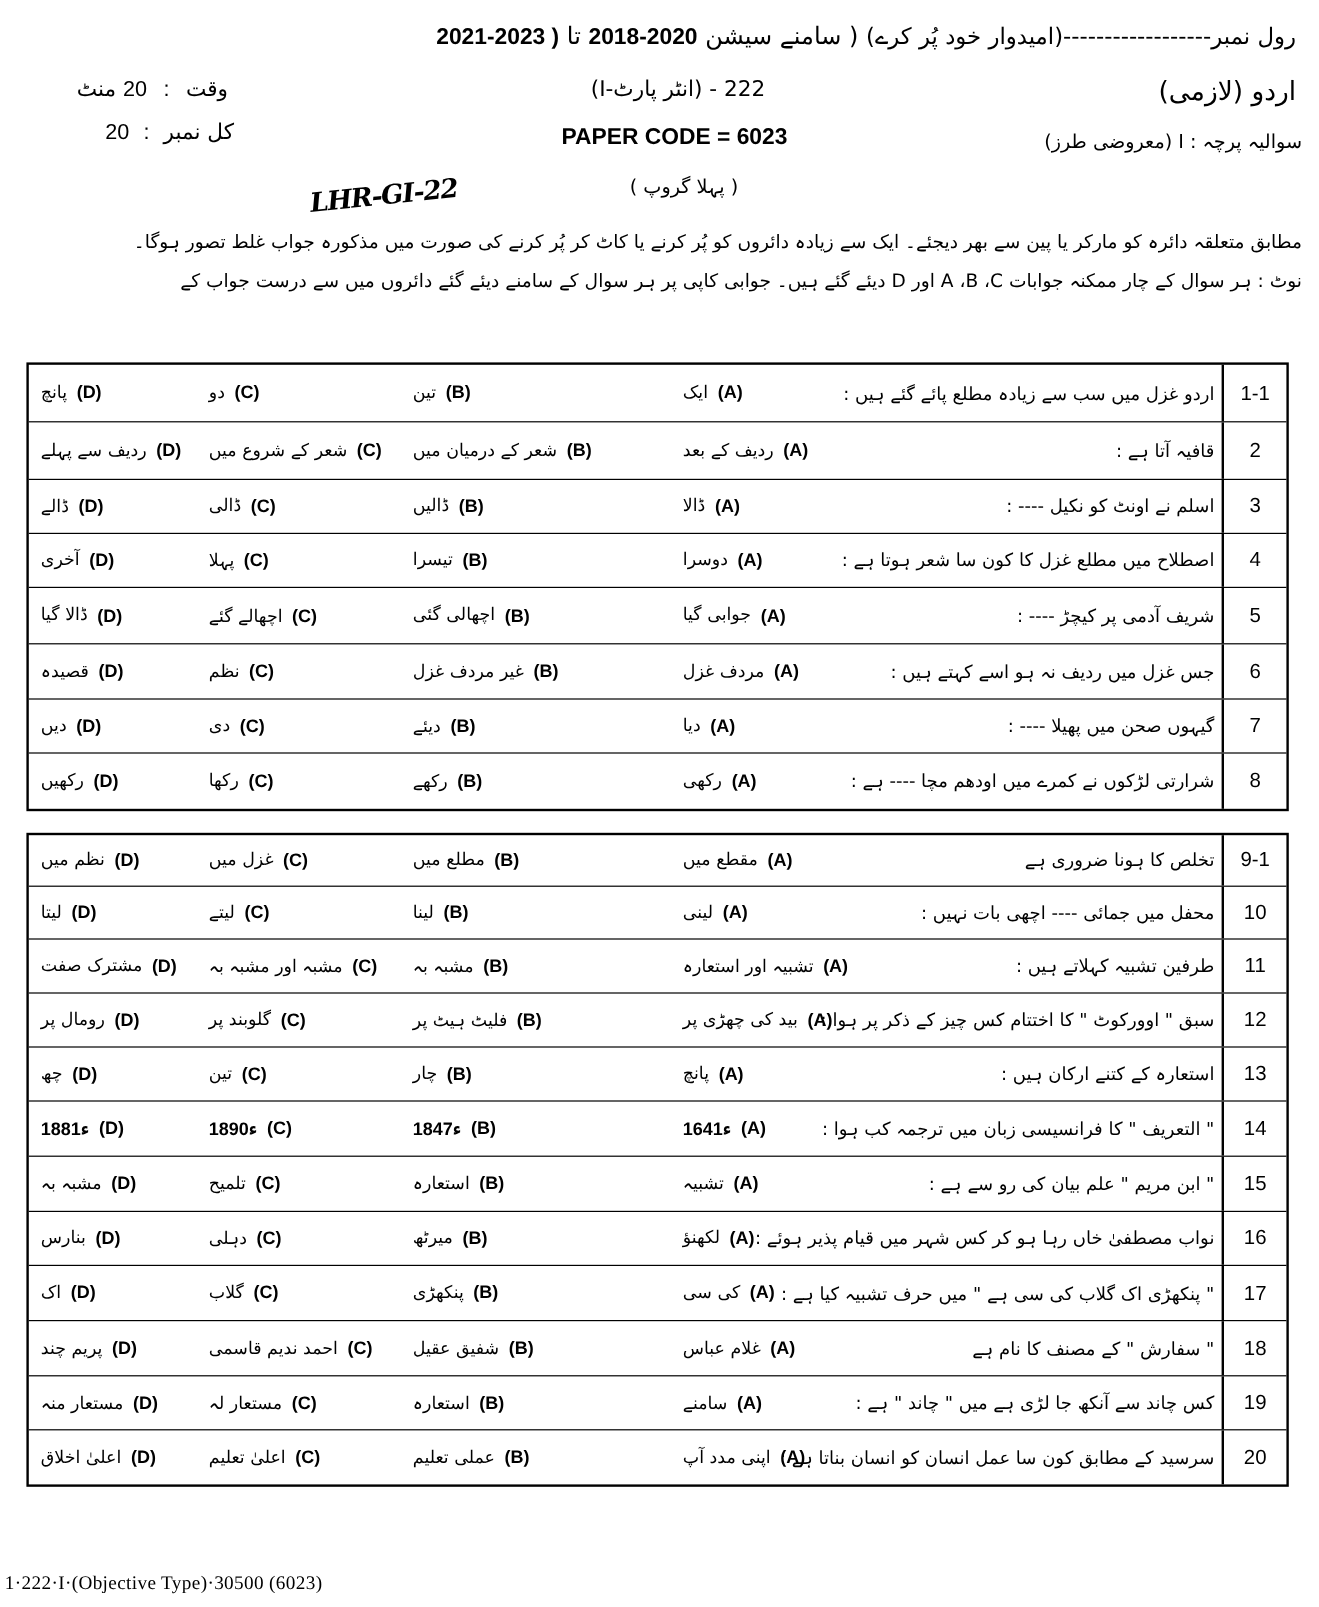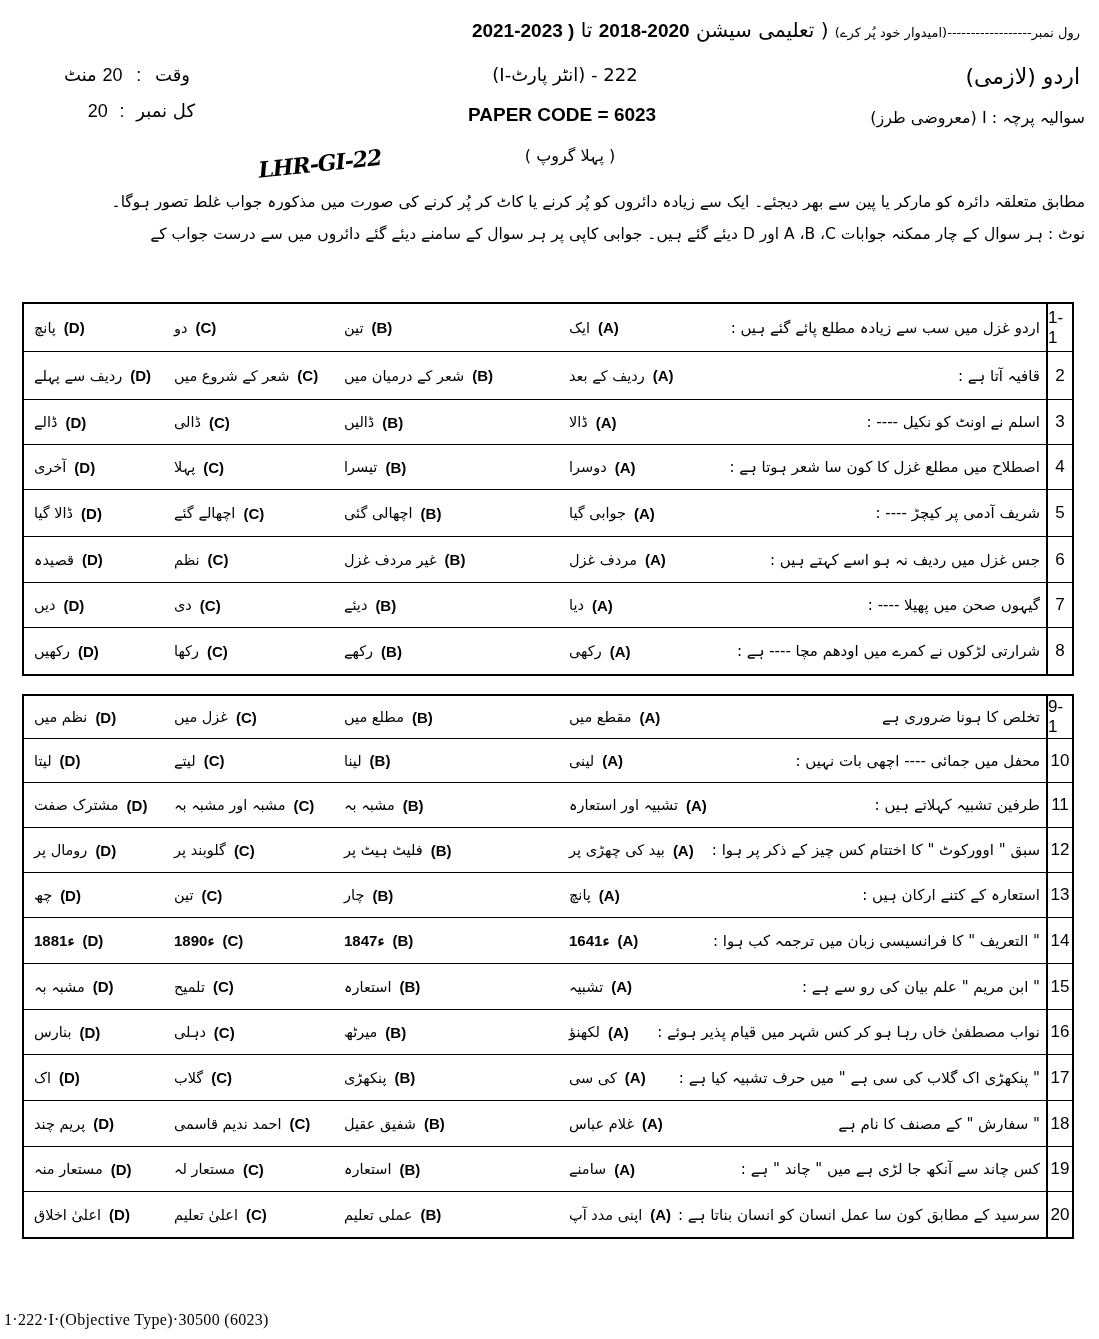--- a/index.html
+++ b/index.html
@@ -24,21 +24,21 @@
       font-family: "Liberation Sans", sans-serif;
       font-weight: bold;
     }
 
     
     #hdr-session {
       top: 18px; left: 120px; width: 960px;
       font-size: 20px; white-space: nowrap;
       direction: rtl; text-align: right;
     }
-    #hdr-session .roll { font-size: 13px; }
+    #hdr-session .roll { font-size: 19px; }
     #hdr-session .yrs { font-family: "Liberation Sans", sans-serif; font-weight: bold; font-size: 19px; direction: ltr; unicode-bidi: embed; }
 
     #hdr-time { top: 64px; left: 40px; width: 150px; font-size: 18px; white-space: nowrap; }
     #hdr-marks { top: 100px; left: 85px; width: 110px; font-size: 18px; white-space: nowrap; }
     #hdr-subject { top: 64px; left: 950px; width: 130px; font-size: 22px; text-align: right; white-space: nowrap; }
     #hdr-code222 { top: 64px; left: 490px; width: 150px; font-size: 18px; text-align: center; white-space: nowrap; }
     #hdr-papercode { top: 104px; left: 468px; width: 240px; font-size: 19px; white-space: nowrap; }
     #hdr-papertype { top: 108px; left: 860px; width: 225px; font-size: 16px; text-align: right; white-space: nowrap; }
     #hdr-group { top: 146px; left: 510px; width: 120px; font-size: 16px; text-align: center; white-space: nowrap; }
     #stamp {
@@ -68,21 +68,21 @@
     .qrow {
       position: relative;
       display: flex;
       flex-direction: row-reverse;
       align-items: stretch;
       border-bottom: 1.5px solid #000;
       box-sizing: border-box;
     }
     .qrow:last-child { border-bottom: none; }
     .qnum {
-      width: 26px;
+      width: 54px;
       border-left: 2px solid #000;
       display: flex; align-items: center; justify-content: center;
       font-family: "Liberation Sans", sans-serif;
       font-size: 17px;
       box-sizing: border-box;
     }
     .qbody {
       flex: 1;
       position: relative;
     }
@@ -120,21 +120,21 @@
       font-size: 16px;
       white-space: nowrap;
       letter-spacing: 0.3px;
     }
   </style>
 </head>
 <body>
 
 <div class="abs urdu" id="hdr-session">
   <span class="roll">رول نمبر</span><span class="roll">------------------</span><span class="roll">(امیدوار خود پُر کرے)</span>
-  <span>( تعلیمی سیشن</span>
+  <span>( سامنے سیشن</span>
   <span class="yrs">2018-2020</span>
   <span>تا</span>
   <span class="yrs">2021-2023 )</span>
 </div>
 
 <div class="abs urdu" id="hdr-time">
   <span>وقت</span>
   <span style="font-family:'Liberation Sans',sans-serif;margin:0 8px;">:</span>
   <span class="latin-bold" style="font-weight:normal;">20</span>
   <span>منٹ</span>

